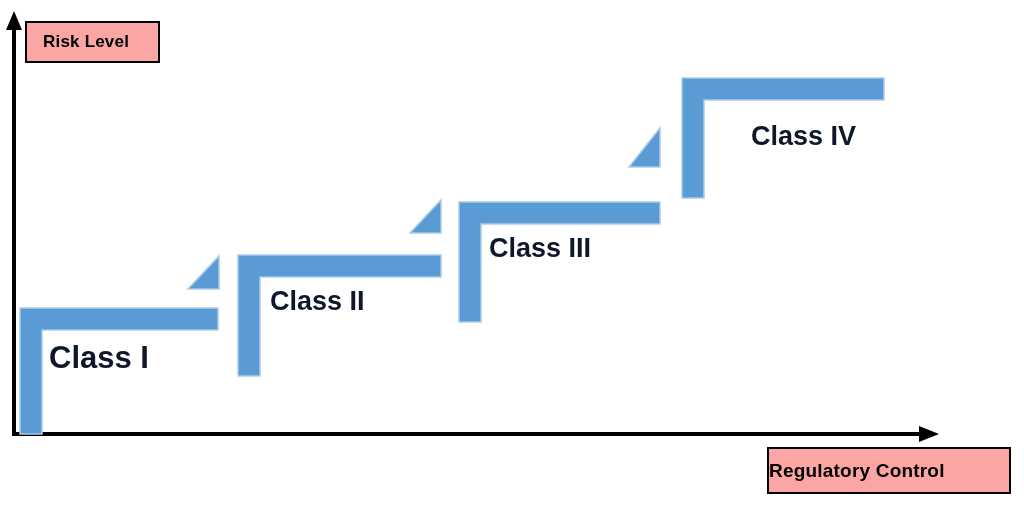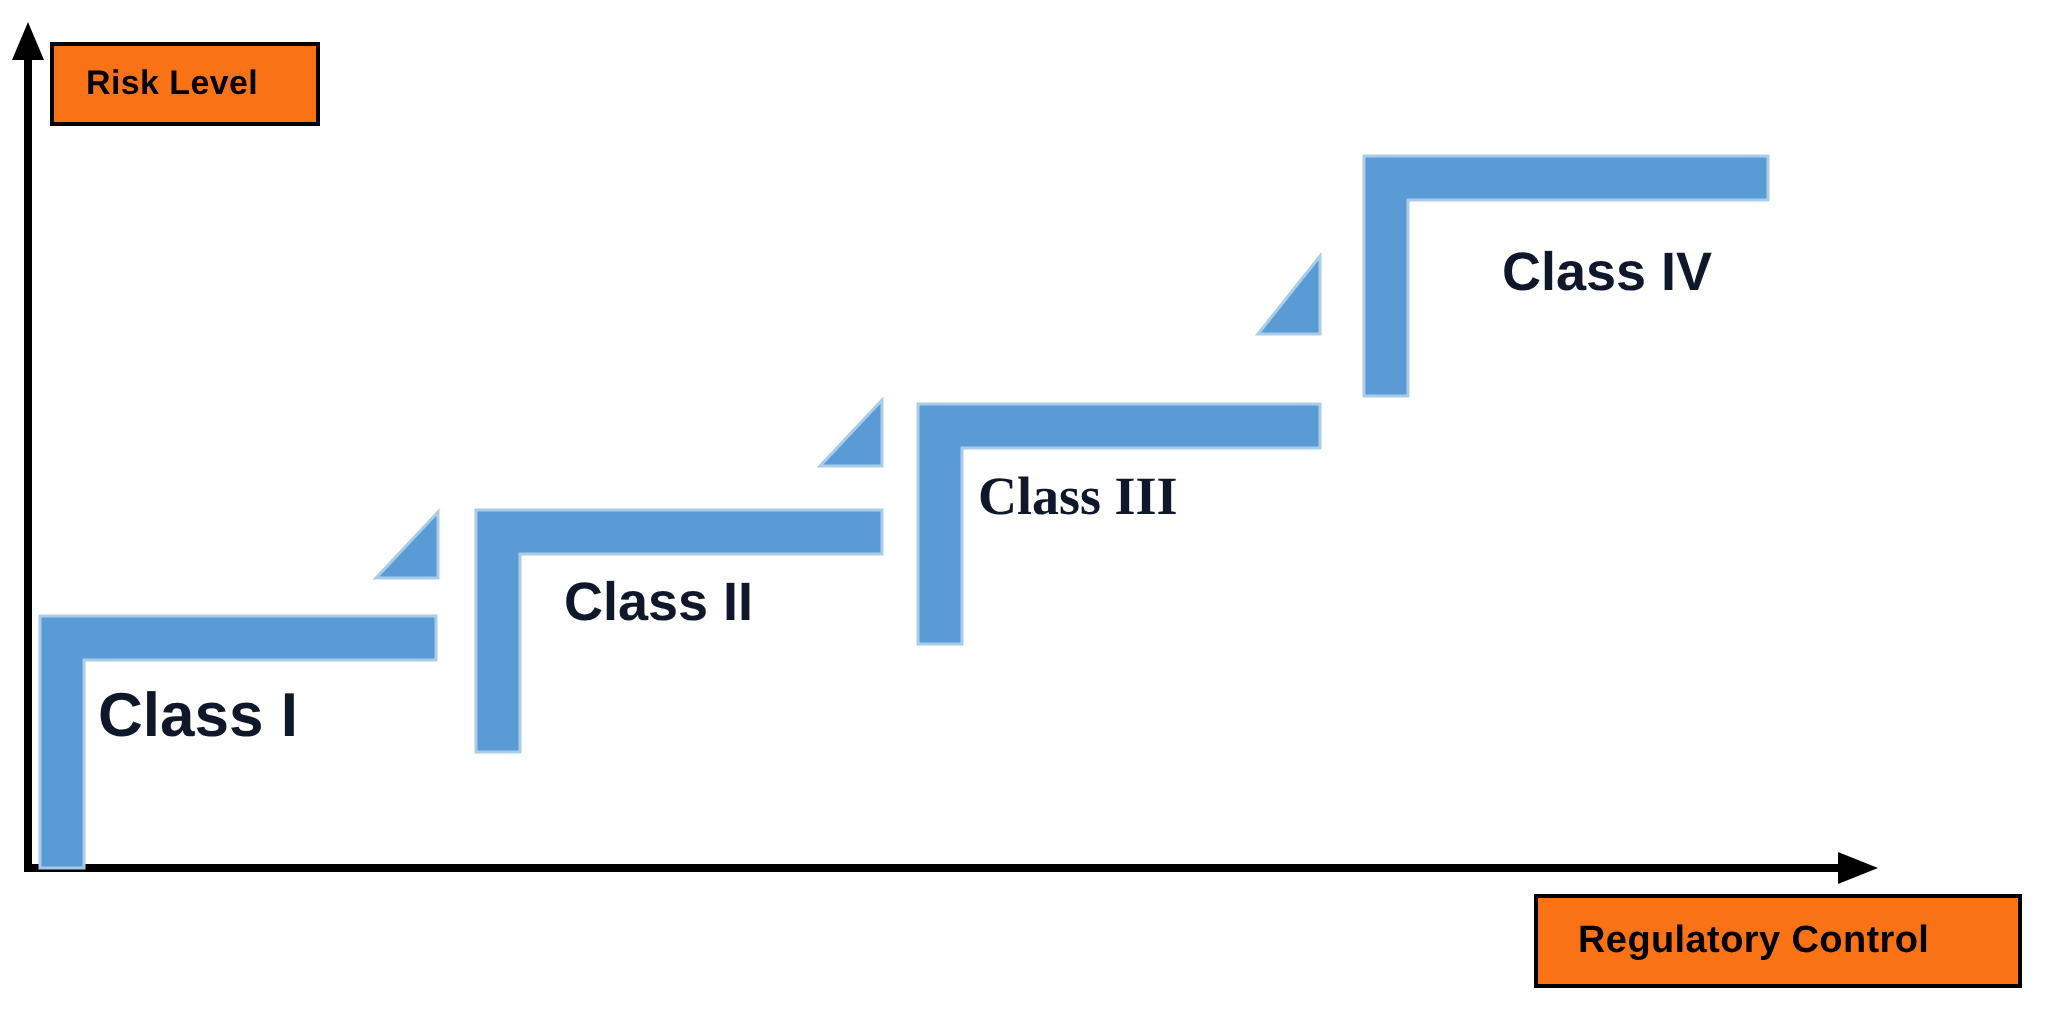--- a/index.html
+++ b/index.html
@@ -18,21 +18,21 @@
   #diagram-svg {
     position: absolute;
     left: 0;
     top: 0;
     width: 1024px;
     height: 509px;
   }
   .axis-label-box {
     position: absolute;
     border: 2px solid #000000;
-    background: #f97316;
+    background: #fca5a5;
     display: flex;
     align-items: center;
     box-sizing: border-box;
   }
   .axis-label-text {
     font-family: "Liberation Sans", sans-serif;
     font-weight: bold;
     color: #000000;
     white-space: nowrap;
   }
@@ -42,21 +42,20 @@
     width: 135px;
     height: 42px;
     padding-left: 16px;
   }
   #risk-level-box .axis-label-text { font-size: 17px; letter-spacing: 0.2px; }
   #regulatory-control-box {
     left: 767px;
     top: 447px;
     width: 244px;
     height: 47px;
-    padding-left: 20px;
   }
   #regulatory-control-box .axis-label-text { font-size: 19px; letter-spacing: 0.2px; }
   .step-label {
     position: absolute;
     font-family: "Liberation Sans", sans-serif;
     font-weight: bold;
     color: #0f172a;
     white-space: nowrap;
     line-height: 1;
   }
@@ -93,23 +92,23 @@
     </g>
 
     <g>
       <polygon points="660,128 660,167 629,167" fill="#5B9BD5" stroke="#A9CCE8" stroke-width="1.5"></polygon>
       <path d="M 682 78 L 884 78 L 884 100 L 704 100 L 704 198 L 682 198 Z" fill="#5B9BD5" stroke="#A9CCE8" stroke-width="1.5"></path>
     </g>
   </svg>
 
   <div class="step-label" style="left:49px; top:342px; font-size:31px;">Class I</div>
 
-  <div class="step-label" style="left:282px; top:288px; font-size:27px;">Class II</div>
+  <div class="step-label" style="left:270px; top:288px; font-size:27px;">Class II</div>
 
-  <div class="step-label" style="left:489px; top:235px; font-size:27px;font-family:Liberation Serif, serif;">Class III</div>
+  <div class="step-label" style="left:489px; top:235px; font-size:27px;">Class III</div>
 
   <div class="step-label" style="left:751px; top:123px; font-size:27px;">Class IV</div>
 
   <div class="axis-label-box" id="risk-level-box">
     <span class="axis-label-text">Risk Level</span>
   </div>
 
   <div class="axis-label-box" id="regulatory-control-box">
     <span class="axis-label-text">Regulatory Control</span>
   </div>

